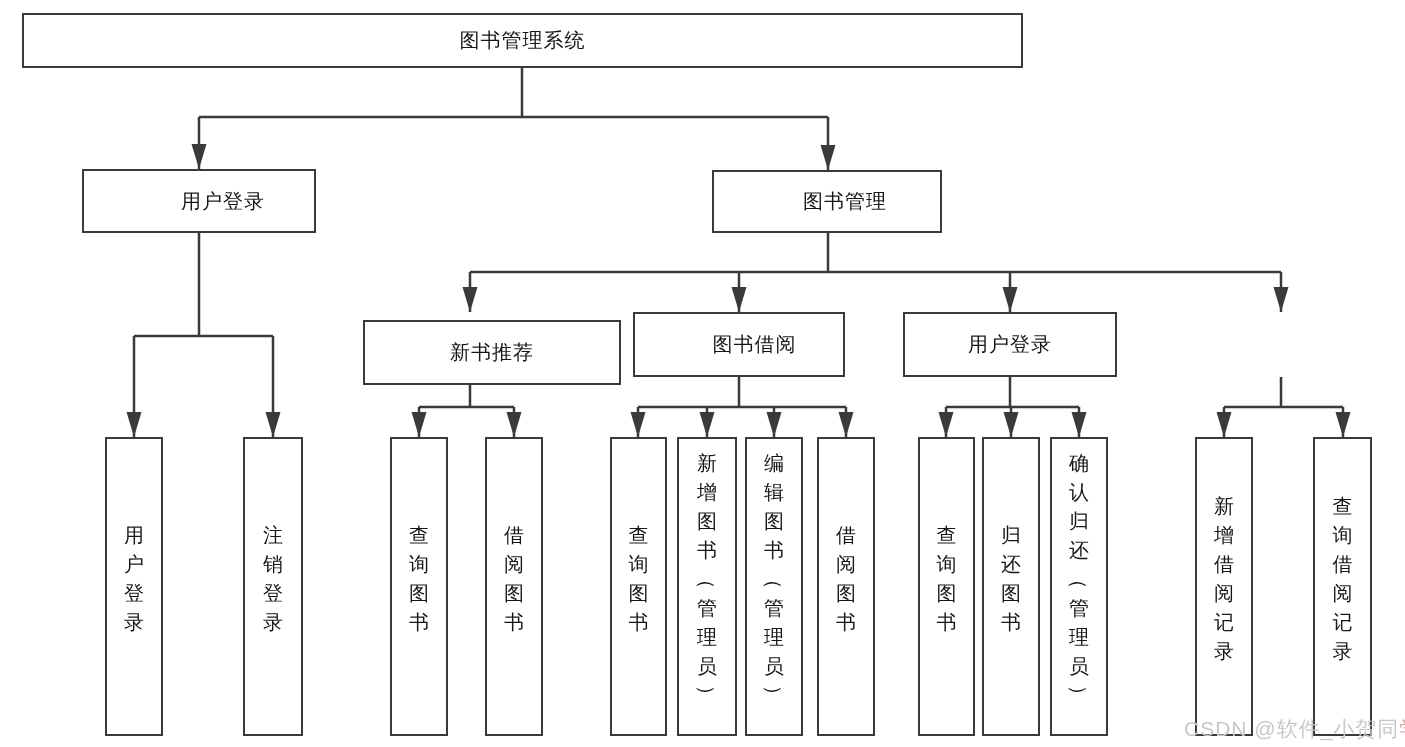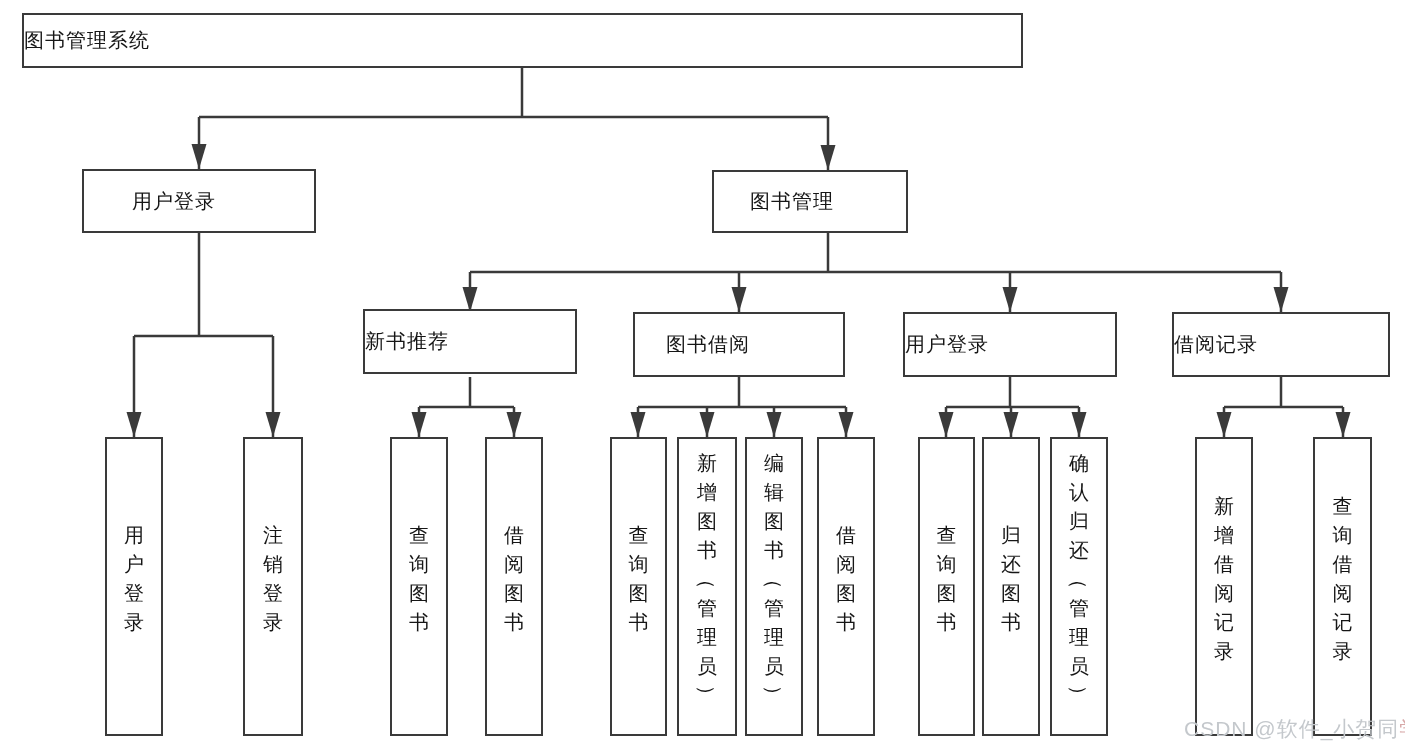--- a/index.html
+++ b/index.html
@@ -3,21 +3,21 @@
 <meta charset="utf-8">
 <style>
   html,body{margin:0;padding:0;background:#fff;}
   #stage{
     position:relative;width:1405px;height:747px;background:#fff;overflow:hidden;
     font-family:"Liberation Sans","DejaVu Sans",sans-serif;color:#161616;
   }
   #wires{position:absolute;left:0;top:0;width:1405px;height:747px;}
   .hbox{
     position:absolute;background:#fff;border:2.5px solid #3a3a3a;
-    display:flex;align-items:center;justify-content:flex-start;
+    display:flex;align-items:center;justify-content:center;
     font-size:20px;letter-spacing:1px;box-sizing:border-box;
   }
   .vbox{
     position:absolute;background:#fff;border:2.5px solid #3a3a3a;
     display:flex;align-items:center;justify-content:center;
     box-sizing:border-box;padding-bottom:16px;
   }
   .vtext{
     display:flex;flex-direction:column;align-items:center;gap:9px;
     font-size:20px;line-height:20px;
@@ -77,35 +77,32 @@
     </g>
   </svg>
 
   <div class="hbox" style="left:22px;top:13px;width:1001px;height:55px;">
     <span>图书管理系统</span>
   </div>
 
   <div class="hbox" style="left:82px;top:169px;width:234px;height:64px;padding-left:48px;">
     <span>用户登录</span>
   </div>
-  <div class="hbox" style="left:712px;top:170px;width:196px;height:63px;padding-left:36px;">
+  <div class="hbox" style="left:712px;top:170px;width:230px;height:63px;padding-left:36px;">
     <span>图书管理</span>
   </div>
 
-  <div class="hbox" style="left:363px;top:309px;width:214px;height:65px;">
+  <div class="hbox" style="left:363px;top:320px;width:258px;height:65px;">
     <span>新书推荐</span>
   </div>
   <div class="hbox" style="left:633px;top:312px;width:212px;height:65px;padding-left:31px;">
     <span>图书借阅</span>
   </div>
   <div class="hbox" style="left:903px;top:312px;width:214px;height:65px;">
     <span>用户登录</span>
-  </div>
-  <div class="hbox" style="left:1172px;top:312px;width:218px;height:65px;">
-    <span>借阅记录</span>
   </div>
 
   <div class="vbox" style="left:105px;top:437px;width:58px;height:299px;">
     <span class="vtext">
         <span>用</span>
         <span>户</span>
         <span>登</span>
         <span>录</span>
       </span>
   </div>

